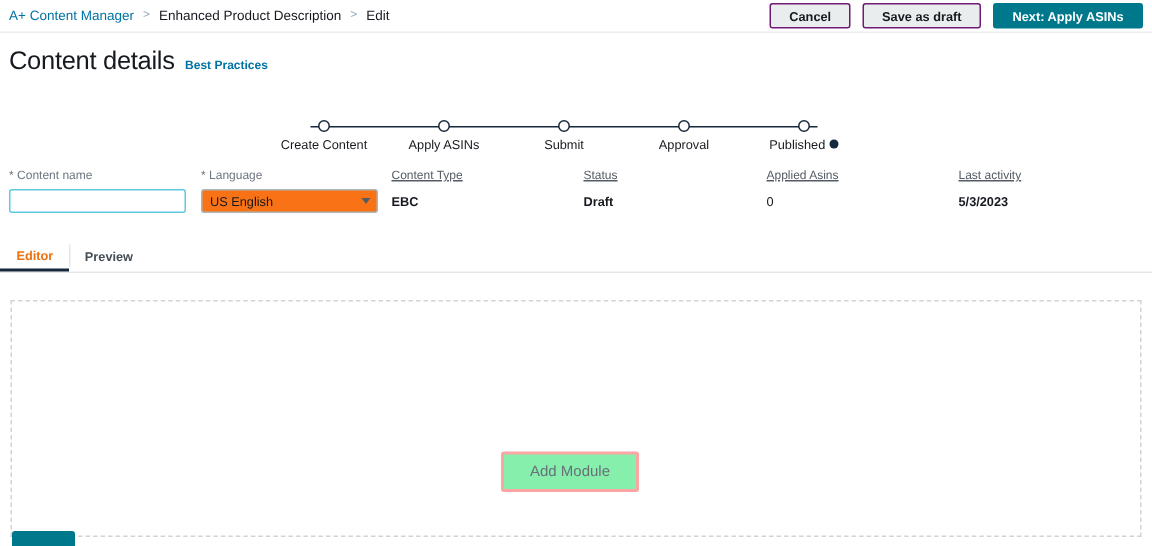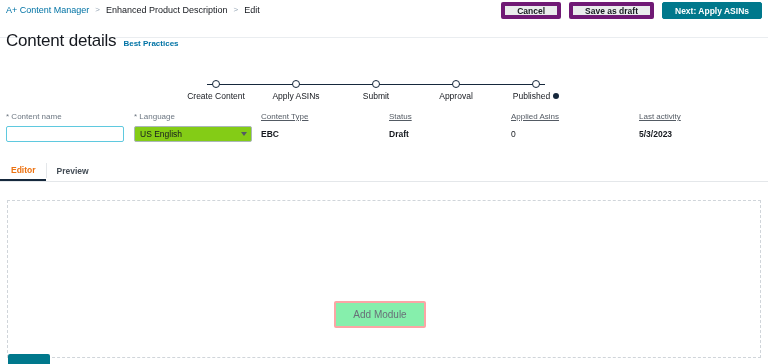--- a/index.html
+++ b/index.html
@@ -12,21 +12,21 @@
     overflow: hidden;
     background: #ffffff;
     font-family: "Liberation Sans", sans-serif;
     color: #16191f;
   }
 
   .page { position: relative; width: 768px; height: 364px; background: #ffffff; }
 
   
   .topbar {
-    position: absolute; left: 0; top: 0; width: 768px; height: 38px;
+    position: absolute; left: 0; top: 0; width: 768px; height: 22px;
     border-bottom: 1px solid #eaedf0;
     background: #ffffff;
   }
   .breadcrumb {
     position: absolute; left: 6px; top: 4px;
     display: flex; align-items: center; gap: 6px;
     font-size: 9px; line-height: 12px; white-space: nowrap;
   }
   .crumb-link { color: #0073a5; cursor: pointer; }
   .crumb-sep { color: #95a5b4; font-size: 8px; }
@@ -37,21 +37,21 @@
     display: flex; align-items: center; gap: 8px;
   }
   .btn {
     font-family: "Liberation Sans", sans-serif;
     font-size: 8.5px; font-weight: bold;
     padding: 0 12px; height: 17px; line-height: 16px;
     border-radius: 2px; cursor: pointer; white-space: nowrap;
     display: inline-flex; align-items: center; justify-content: center;
   }
   .btn-secondary {
-    background: #eaeded; border: 4px solid #701a75; color: #16191f;
+    background: #eaeded; border: 1px solid #701a75; color: #16191f;
   }
   .btn-primary {
     background: #00788c; border: 1px solid #00788c; color: #ffffff;
   }
 
   
   .title-row {
     position: absolute; left: 6px; top: 31px;
     display: flex; align-items: baseline; gap: 7px;
   }
@@ -115,21 +115,21 @@
   .text-input {
     width: 118px; height: 16px;
     border: 1px solid #5fc9df; border-radius: 2px;
     background: #ffffff; font-size: 8.5px; color: #16191f;
     padding: 0 5px; font-family: "Liberation Sans", sans-serif;
     outline: none;
   }
   .select-wrap { position: relative; width: 118px; height: 16px; }
   .select-box {
     width: 118px; height: 16px;
-    border: 1px solid #aab7b8; border-radius: 2px; background: #84cc16;
+    border: 1px solid #aab7b8; border-radius: 2px; background: #f97316;
     font-size: 8.5px; color: #16191f; line-height: 14px; padding: 0 16px 0 5px;
     cursor: pointer; white-space: nowrap; overflow: hidden;
   }
   .caret {
     position: absolute; right: 5px; top: 6px;
     width: 0; height: 0;
     border-left: 3.5px solid transparent;
     border-right: 3.5px solid transparent;
     border-top: 4px solid #545b64;
   }

